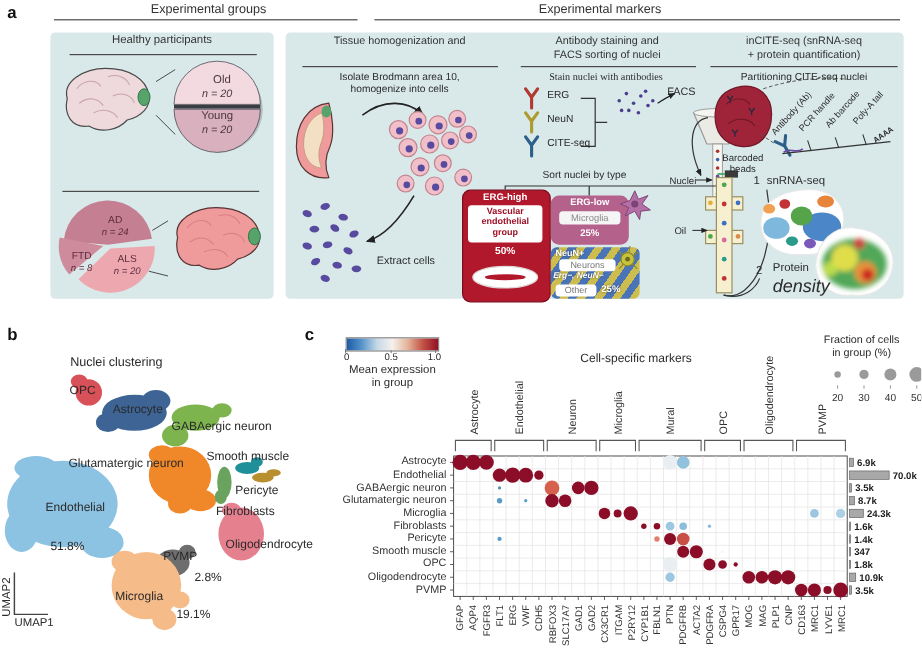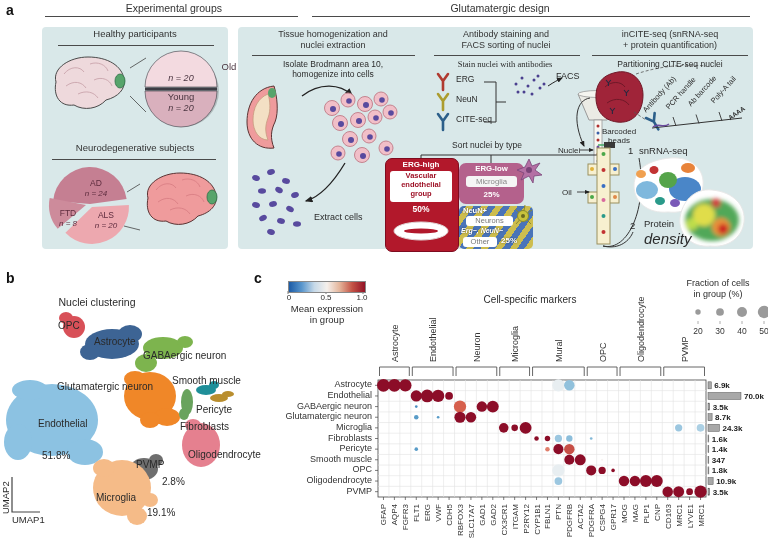--- a/index.html
+++ b/index.html
@@ -33,44 +33,42 @@
   .wsh{text-shadow:0 0 2px rgba(0,0,0,0.55);}
 </style>
 </head>
 <body>
 
 <div id="root">
 
   <div class="t lbl" style="left:6px;top:2px;">a</div>
   <div class="t hdr ctr" style="left:62px;top:2px;width:160px;text-align:right;">Experimental groups</div>
   <div class="u" style="left:45px;top:16px;width:253px;"></div>
-  <div class="t hdr ctr" style="left:420px;top:2px;width:160px;">Glutamatergic design</div>
+  <div class="t hdr ctr" style="left:420px;top:2px;width:160px;">Experimental markers</div>
   <div class="u" style="left:312px;top:16px;width:438px;"></div>
 
   <div class="panel-box" style="left:42px;top:27px;width:186px;height:222px;"></div>
   <div class="panel-box" style="left:238px;top:27px;width:515px;height:222px;"></div>
 
   <div class="t shdr ctr" style="left:50px;top:29px;width:170px;font-size:9.5px;">Healthy participants</div>
   <div class="u" style="left:58px;top:45px;width:156px;"></div>
-  <div class="t ctr" style="left:151px;top:62px;width:68px;font-size:9.5px;color:#4a3540;margin-left:44px;">Old</div>
+  <div class="t ctr" style="left:151px;top:62px;width:68px;font-size:9.5px;color:#4a3540;">Old</div>
   <div class="t ctr nval" style="left:151px;top:73px;width:60px;font-size:9px;color:#4a3540;">n = 20</div>
   <div class="t ctr" style="left:151px;top:92px;width:60px;font-size:9.5px;color:#4a3540;">Young</div>
   <div class="t ctr nval" style="left:151px;top:103px;width:60px;font-size:9px;color:#4a3540;">n = 20</div>
 
-  <div class="t shdr ctr" style="left:45px;top:143px;width:180px;font-size:9.5px;">Neurodegenerative subjects</div>
   <div class="u" style="left:52px;top:159px;width:164px;"></div>
   <div class="t ctr" style="left:66px;top:179px;width:60px;font-size:8.5px;color:#5e2c3e;">AD</div>
   <div class="t ctr nval" style="left:66px;top:189px;width:60px;font-size:8px;color:#5e2c3e;">n = 24</div>
   <div class="t ctr" style="left:48px;top:209px;width:40px;font-size:8.5px;color:#5e2c3e;">FTD</div>
   <div class="t ctr nval" style="left:48px;top:219px;width:40px;font-size:8px;color:#5e2c3e;">n = 8</div>
   <div class="t ctr" style="left:86px;top:211px;width:40px;font-size:8.5px;color:#5e2c3e;">ALS</div>
   <div class="t ctr nval" style="left:86px;top:221px;width:40px;font-size:8px;color:#5e2c3e;">n = 20</div>
 
   <div class="t shdr ctr" style="left:248px;top:29px;width:170px;">Tissue homogenization and</div>
-  <div class="t shdr ctr" style="left:248px;top:40px;width:170px;">nuclei extraction</div>
   <div class="u" style="left:252px;top:55px;width:163px;"></div>
   <div class="t ctr" style="left:248px;top:60px;width:170px;font-size:8.5px;">Isolate Brodmann area 10,</div>
   <div class="t ctr" style="left:248px;top:70px;width:170px;font-size:8.5px;">homogenize into cells</div>
   <div class="t" style="left:314px;top:212px;font-size:9px;">Extract cells</div>
 
   <div class="t shdr ctr" style="left:430px;top:29px;width:152px;">Antibody staining and</div>
   <div class="t shdr ctr" style="left:430px;top:40px;width:152px;">FACS sorting of nuclei</div>
   <div class="u" style="left:434px;top:55px;width:146px;"></div>
   <div class="t ctr" style="left:425px;top:60px;width:160px;font-size:8.5px;font-family:Liberation Serif, serif;">Stain nuclei with antibodies</div>
   <div class="t" style="left:456px;top:75px;font-size:8.5px;">ERG</div>

